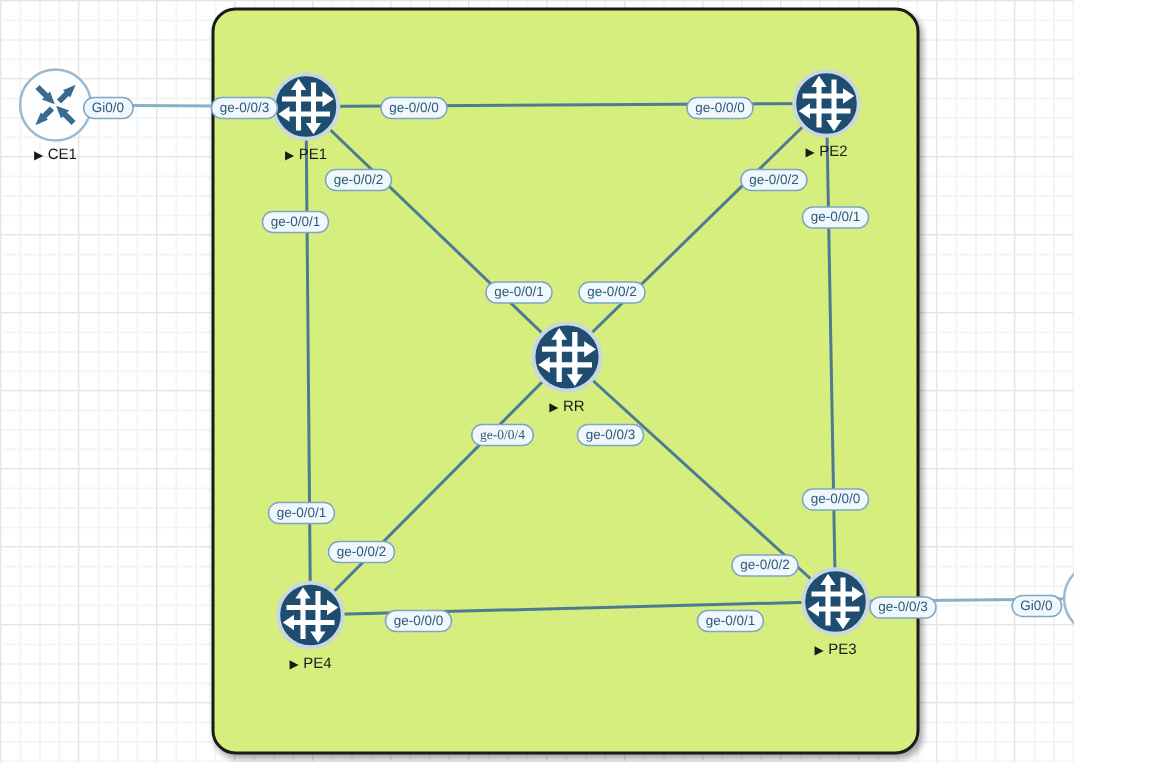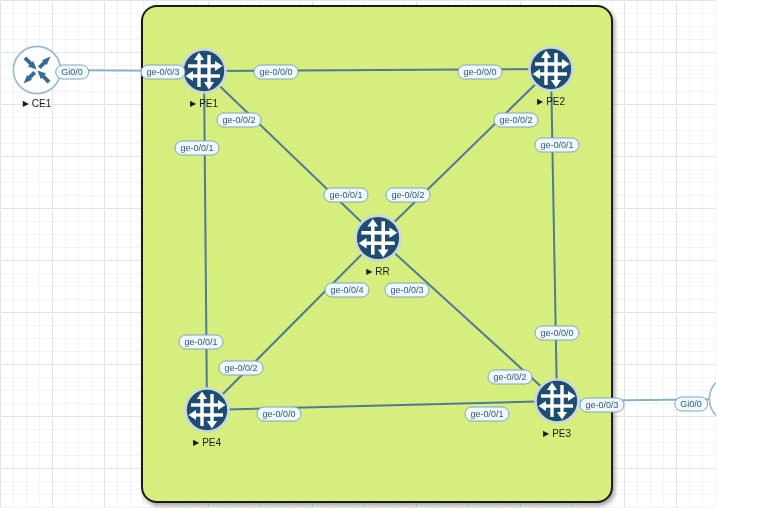--- a/index.html
+++ b/index.html
@@ -68,21 +68,21 @@
       <div class="pill" style="left: 276px; top: 72px; background: rgb(240, 248, 253); border-color: rgb(124, 166, 196); color: rgb(45, 91, 121);">ge-0/0/0</div>
       <div class="pill" style="left: 480px; top: 72px; background: rgb(240, 248, 253); border-color: rgb(124, 166, 196); color: rgb(45, 91, 121);">ge-0/0/0</div>
       <div class="pill" style="left: 239px; top: 120px; background: rgb(240, 248, 253); border-color: rgb(124, 166, 196); color: rgb(45, 91, 121);">ge-0/0/2</div>
       <div class="pill" style="left: 346px; top: 195px; background: rgb(240, 248, 253); border-color: rgb(124, 166, 196); color: rgb(45, 91, 121);">ge-0/0/1</div>
       <div class="pill" style="left: 197px; top: 148px; background: rgb(240, 248, 253); border-color: rgb(124, 166, 196); color: rgb(45, 91, 121);">ge-0/0/1</div>
       <div class="pill" style="left: 201px; top: 342px; background: rgb(240, 248, 253); border-color: rgb(124, 166, 196); color: rgb(45, 91, 121);">ge-0/0/1</div>
       <div class="pill" style="left: 516px; top: 120px; background: rgb(240, 248, 253); border-color: rgb(124, 166, 196); color: rgb(45, 91, 121);">ge-0/0/2</div>
       <div class="pill" style="left: 408px; top: 195px; background: rgb(240, 248, 253); border-color: rgb(124, 166, 196); color: rgb(45, 91, 121);">ge-0/0/2</div>
       <div class="pill" style="left: 557px; top: 145px; background: rgb(240, 248, 253); border-color: rgb(124, 166, 196); color: rgb(45, 91, 121);">ge-0/0/1</div>
       <div class="pill" style="left: 557px; top: 333px; background: rgb(240, 248, 253); border-color: rgb(124, 166, 196); color: rgb(45, 91, 121);">ge-0/0/0</div>
-      <div class="pill" style="left: 347px; top: 290px; background: rgb(240, 248, 253); border-color: rgb(124, 166, 196); color: rgb(45, 91, 121);">ge-0/0/4</div>
+      <div class="pill" style="left: 335px; top: 290px; background: rgb(240, 248, 253); border-color: rgb(124, 166, 196); color: rgb(45, 91, 121); font-family: Liberation Serif, serif;">ge-0/0/4</div>
       <div class="pill" style="left: 241px; top: 368px; background: rgb(240, 248, 253); border-color: rgb(124, 166, 196); color: rgb(45, 91, 121);">ge-0/0/2</div>
       <div class="pill" style="left: 407px; top: 290px; background: rgb(240, 248, 253); border-color: rgb(124, 166, 196); color: rgb(45, 91, 121);">ge-0/0/3</div>
       <div class="pill" style="left: 510px; top: 377px; background: rgb(240, 248, 253); border-color: rgb(124, 166, 196); color: rgb(45, 91, 121);">ge-0/0/2</div>
       <div class="pill" style="left: 279px; top: 414px; background: rgb(240, 248, 253); border-color: rgb(124, 166, 196); color: rgb(45, 91, 121);">ge-0/0/0</div>
       <div class="pill" style="left: 487px; top: 414px; background: rgb(240, 248, 253); border-color: rgb(124, 166, 196); color: rgb(45, 91, 121);">ge-0/0/1</div>
       <div class="pill" style="left: 602px; top: 405px; background: rgb(240, 248, 253); border-color: rgb(124, 166, 196); color: rgb(45, 91, 121);">ge-0/0/3</div>
       <div class="pill" style="left: 691px; top: 404px; background: rgb(240, 248, 253); border-color: rgb(124, 166, 196); color: rgb(45, 91, 121);">Gi0/0</div>
     </div>
   <div class="nodes-layer">
       <div class="node" style="left: 12px; top: 45px; width: 50px; height: 50px;">

